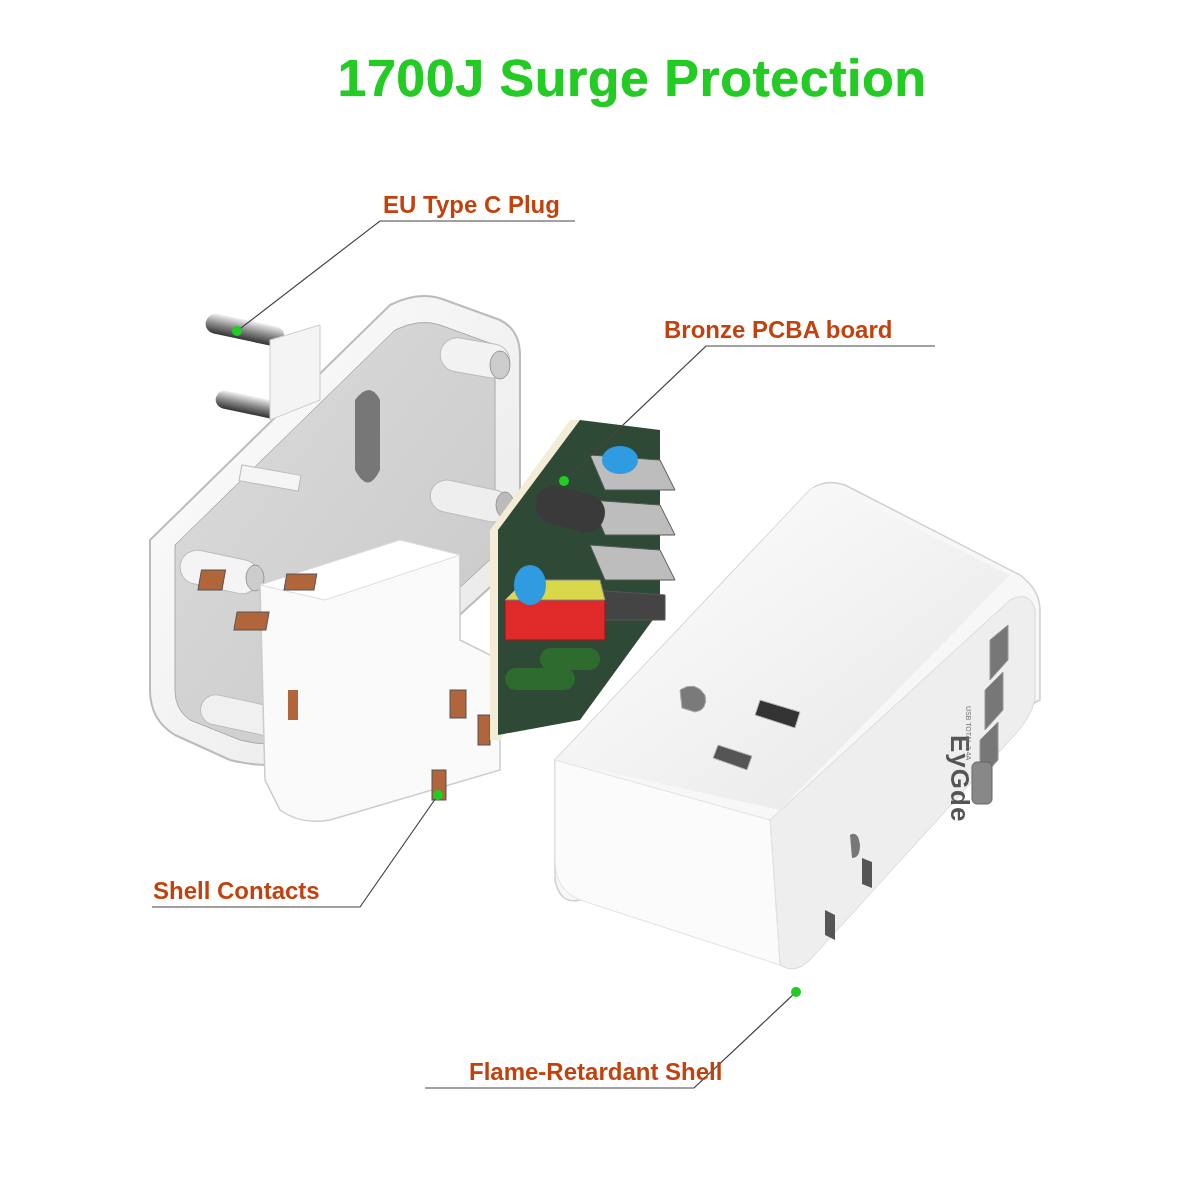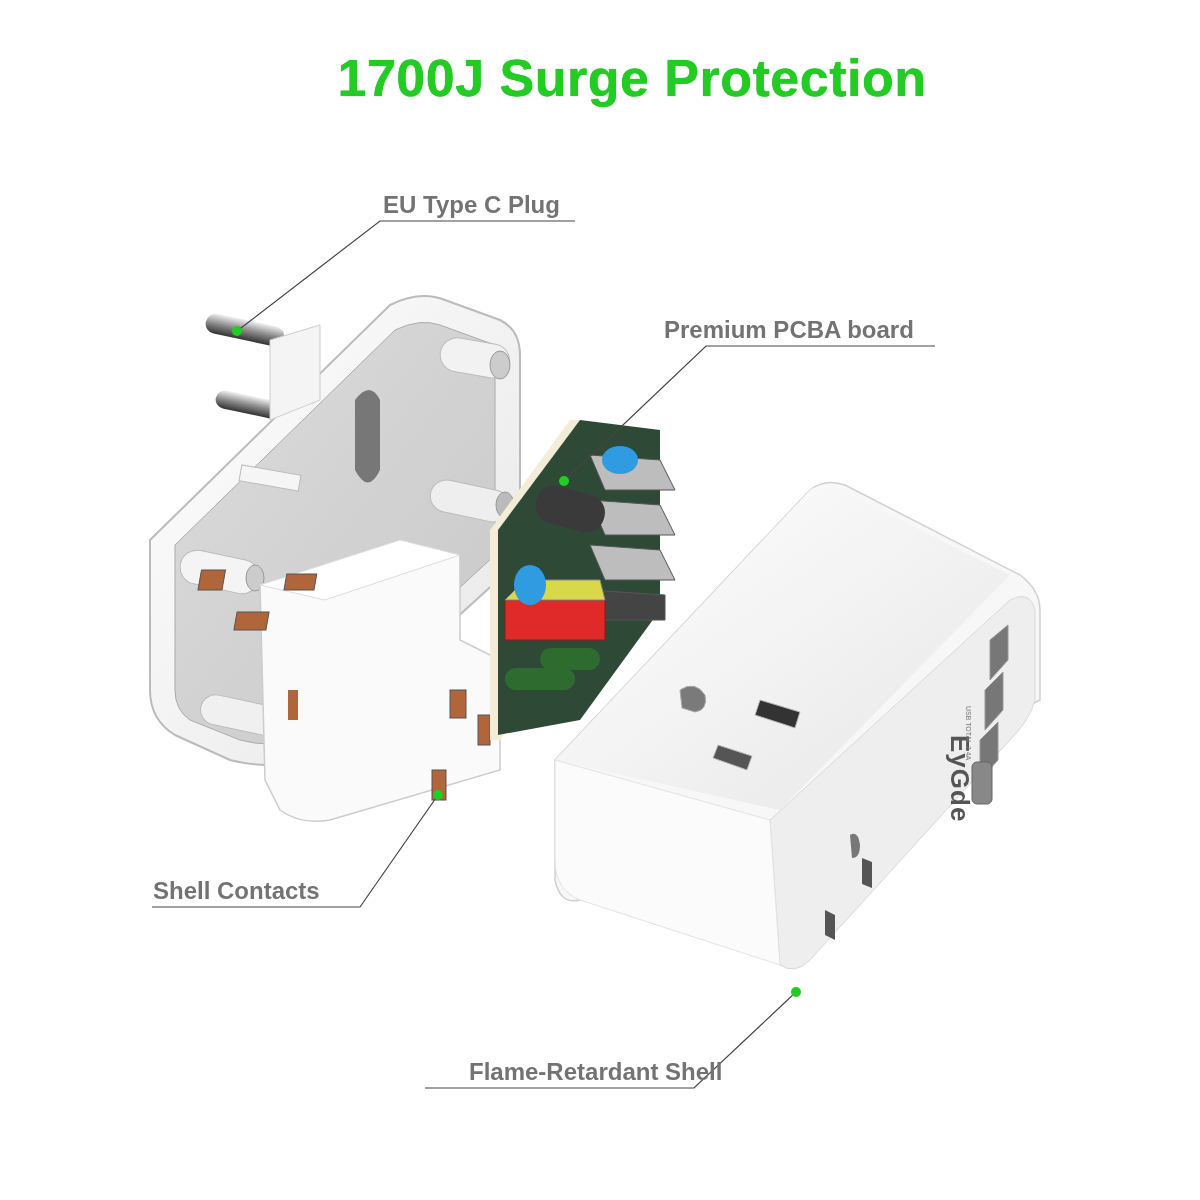--- a/index.html
+++ b/index.html
@@ -1,21 +1,21 @@
 <!DOCTYPE html>
 <html><head>
 <meta charset="utf-8">
 <style>
   html, body { margin: 0; padding: 0; background: #ffffff; }
   body { width: 1200px; height: 1200px; position: relative; overflow: hidden;
          font-family: "Liberation Sans", sans-serif; }
   .title { position: absolute; left: 0; top: 48px; width: 1200px; text-align: center;
            font-weight: bold; font-size: 52px; color: #22cc22; letter-spacing: 0.5px;
            text-shadow: 0 0 1px #139a13; padding-left: 32px; }
-  .label { position: absolute; font-weight: bold; font-size: 24px; color: #737373; white-space: nowrap; }
+  .label { position: absolute; font-weight: bold; font-size: 24px; color: #c2410c; white-space: nowrap; }
   svg.art { position: absolute; left: 0; top: 0; }
   .brand { position: absolute; font-weight: bold; color: #555; font-size: 26px;
            transform: rotate(90deg); transform-origin: left top; letter-spacing: 1px; }
   .usbtext { position: absolute; font-size: 7px; color: #777; transform: rotate(90deg);
              transform-origin: left top; white-space: nowrap; }
 </style>
 </head>
 <body>
 
 <div class="title">1700J Surge Protection</div>
@@ -124,15 +124,15 @@
     <circle cx="564" cy="481" r="5"></circle>
     <circle cx="438" cy="795" r="5"></circle>
     <circle cx="796" cy="992" r="5"></circle>
   </g>
 </svg>
 
 <div class="brand" style="left:975px; top:735px;">EyGde</div>
 <div class="usbtext" style="left:972px; top:706px;">USB TOTAL 2.4A</div>
 
 <div class="label" style="left:383px; top:191px;">EU Type C Plug</div>
-<div class="label" style="left:664px; top:316px;">Premium PCBA board</div>
+<div class="label" style="left:664px; top:316px;">Bronze PCBA board</div>
 <div class="label" style="left:153px; top:877px;">Shell Contacts</div>
 <div class="label" style="left:444px; top:1058px;margin-left:25px;">Flame-Retardant Shell</div>
 
 </body></html>

